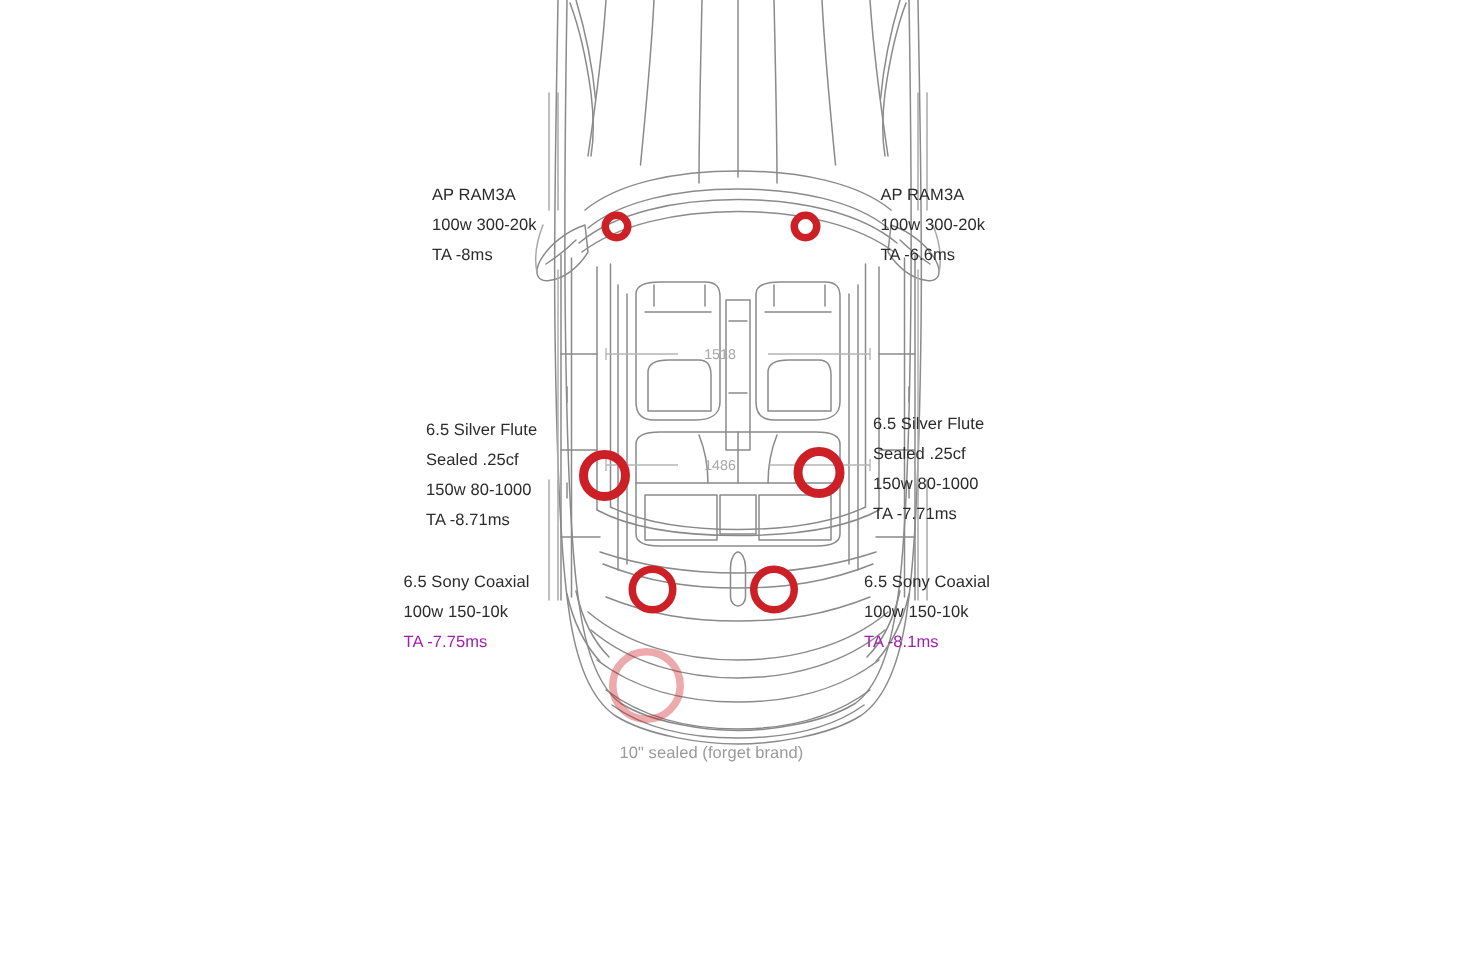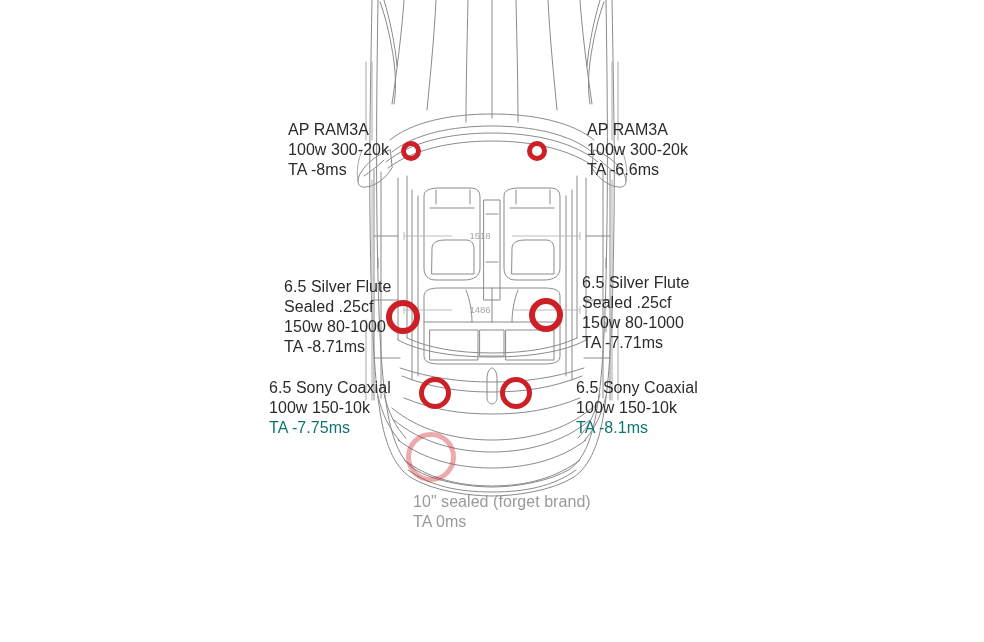--- a/index.html
+++ b/index.html
@@ -24,28 +24,28 @@
     position: absolute;
     left: 0;
     top: 0;
     width: 984px;
     height: 642px;
     pointer-events: none;
   }
   
   .label {
     position: absolute;
-    font-size: 16px;
+    font-size: 11px;
     line-height: 20px;
     color: #2b2b2b;
     white-space: nowrap;
     letter-spacing: 0.05px;
   }
   .label .ln { display: block; }
-  .label .ln.dim { color: #0f766e; }
+  .label .ln.dim { color: #a21caf; }
   .label.right { text-align: left; }
   .label.left  { text-align: left; }
   .label.muted .ln { color: #9a9a9a; }
   .label.center { text-align: left; }
 
   
   .marker {
     position: absolute;
     border-radius: 50%;
     box-sizing: border-box;
@@ -267,16 +267,15 @@
   </div>
 
   <div class="label right" style="left:576px; top:378px;">
     <span class="ln">6.5 Sony Coaxial</span>
     <span class="ln">100w 150-10k</span>
     <span class="ln dim">TA -8.1ms</span>
   </div>
 
   <div class="label center muted" style="left:413px; top:492px;">
     <span class="ln">10" sealed (forget brand)</span>
-    <span class="ln">TA 0ms</span>
   </div>
 
 </div>
 
 </body></html>

